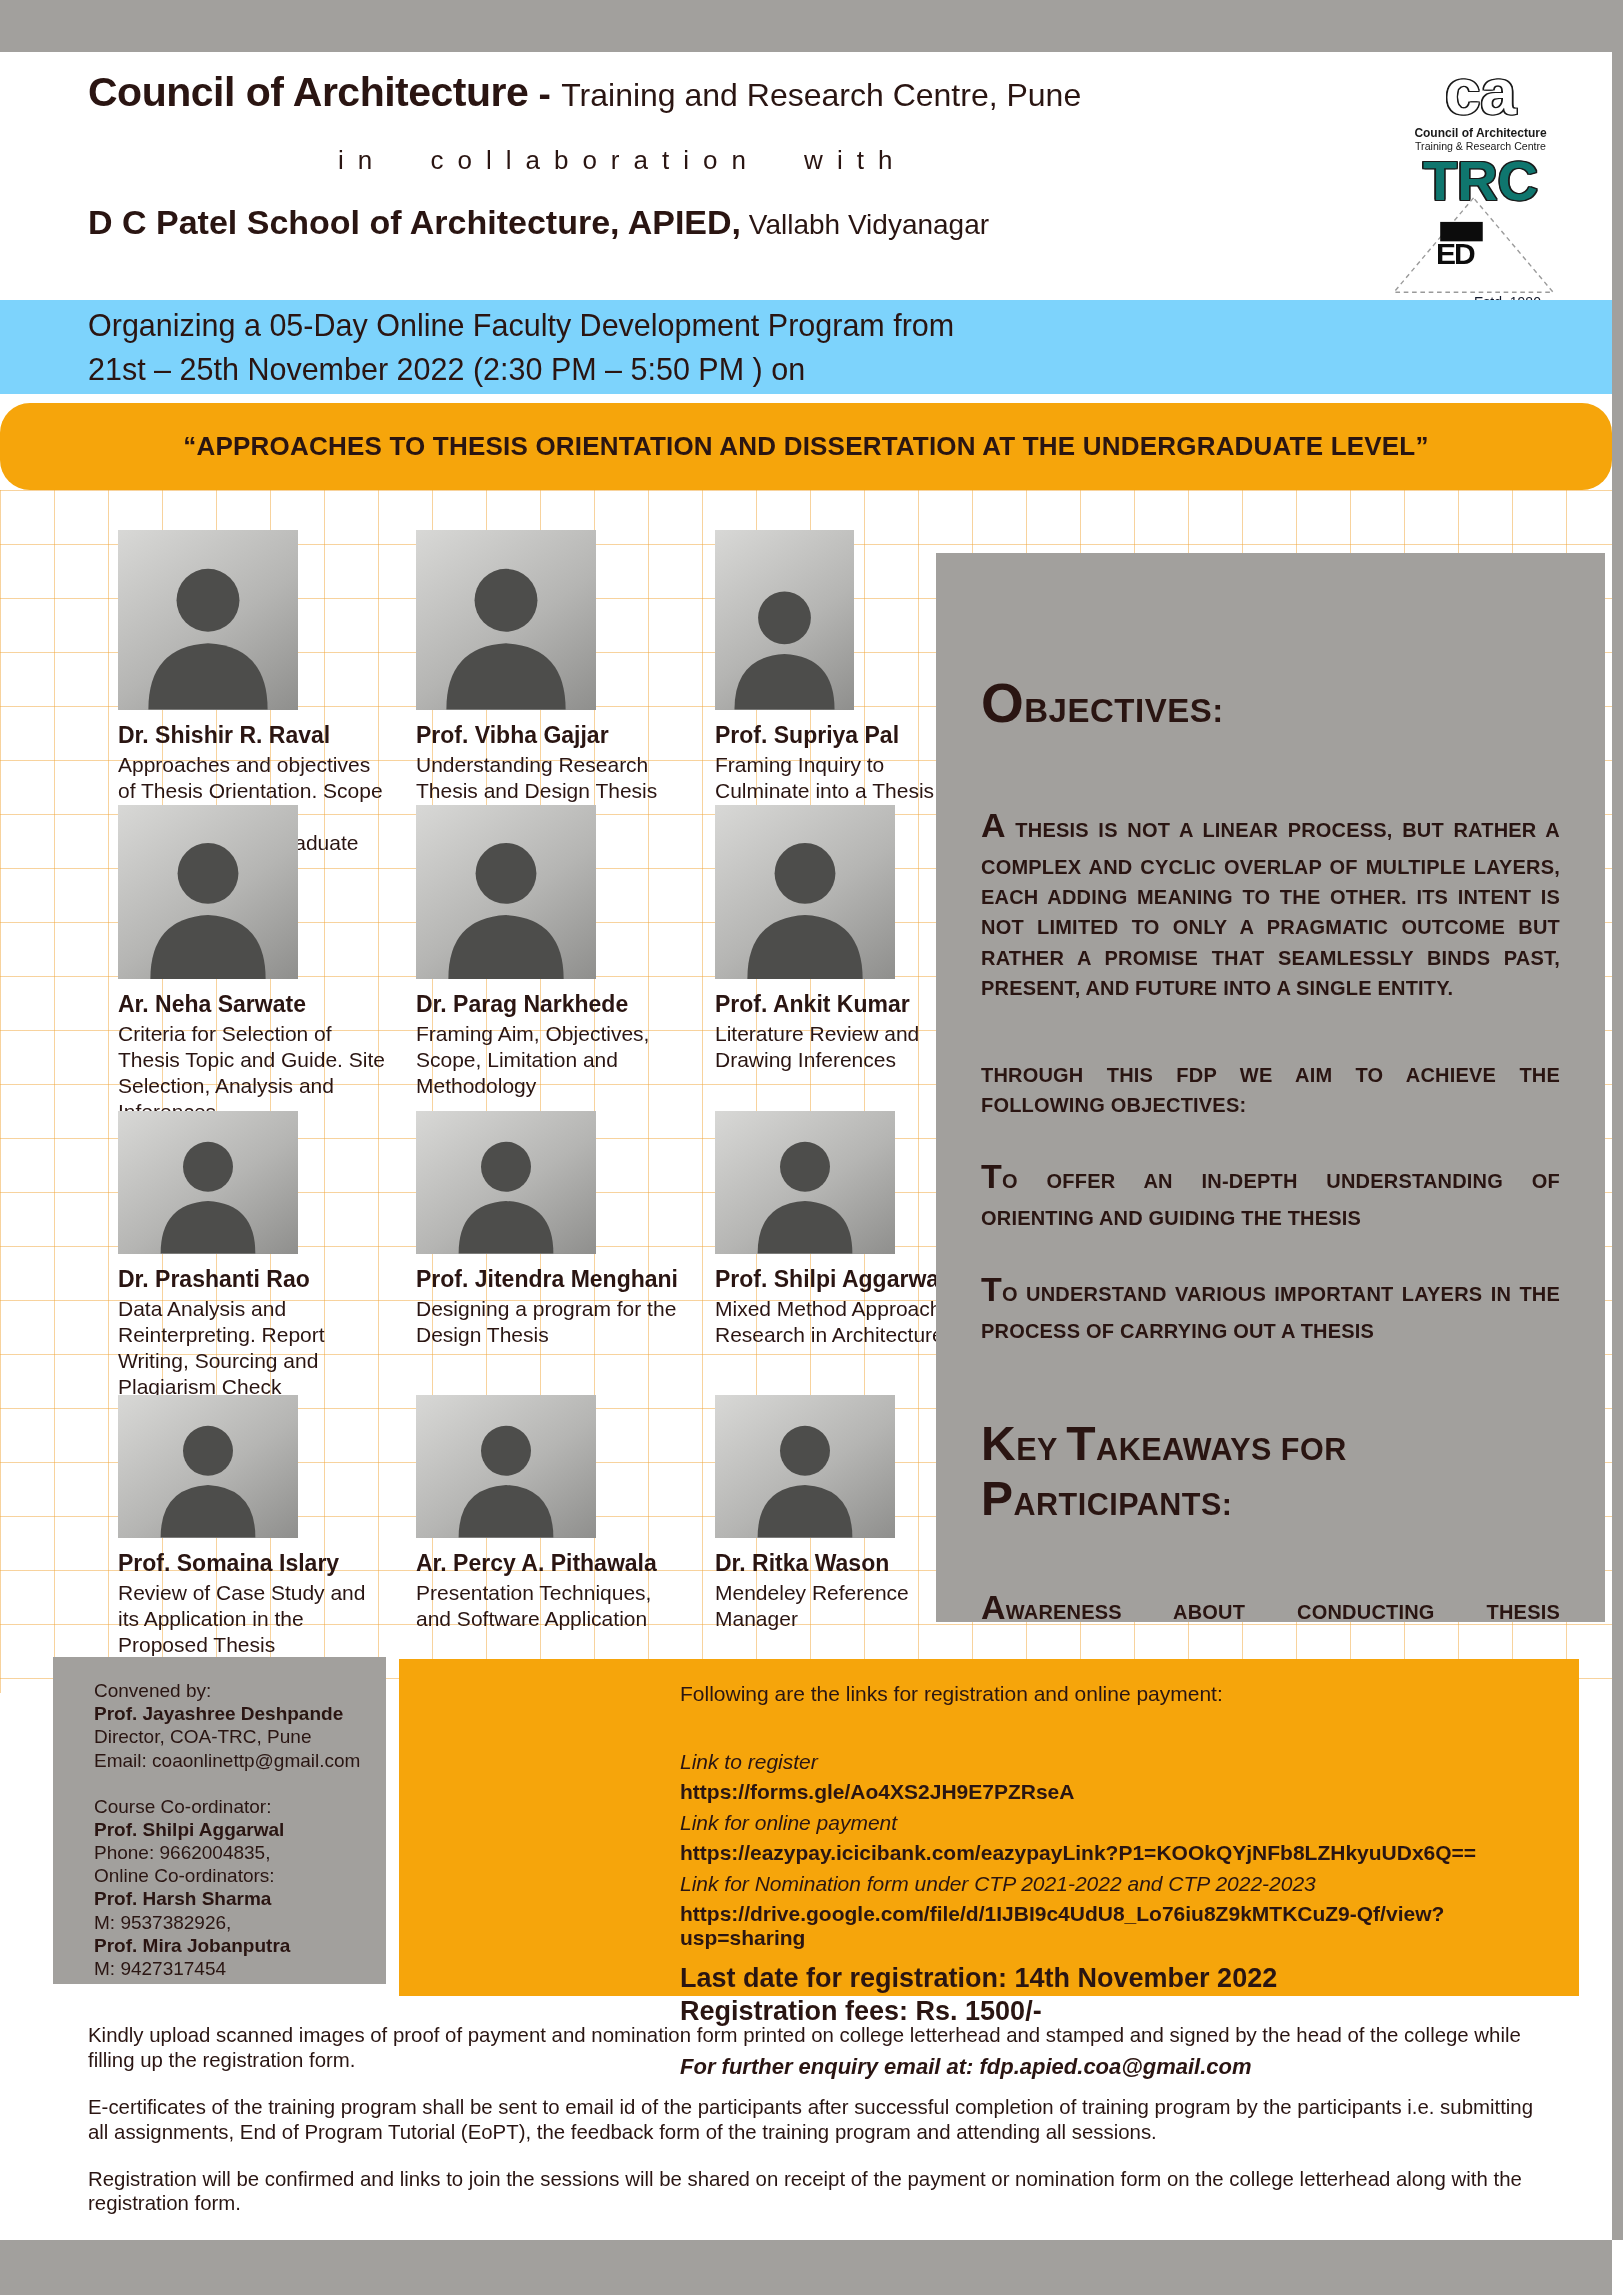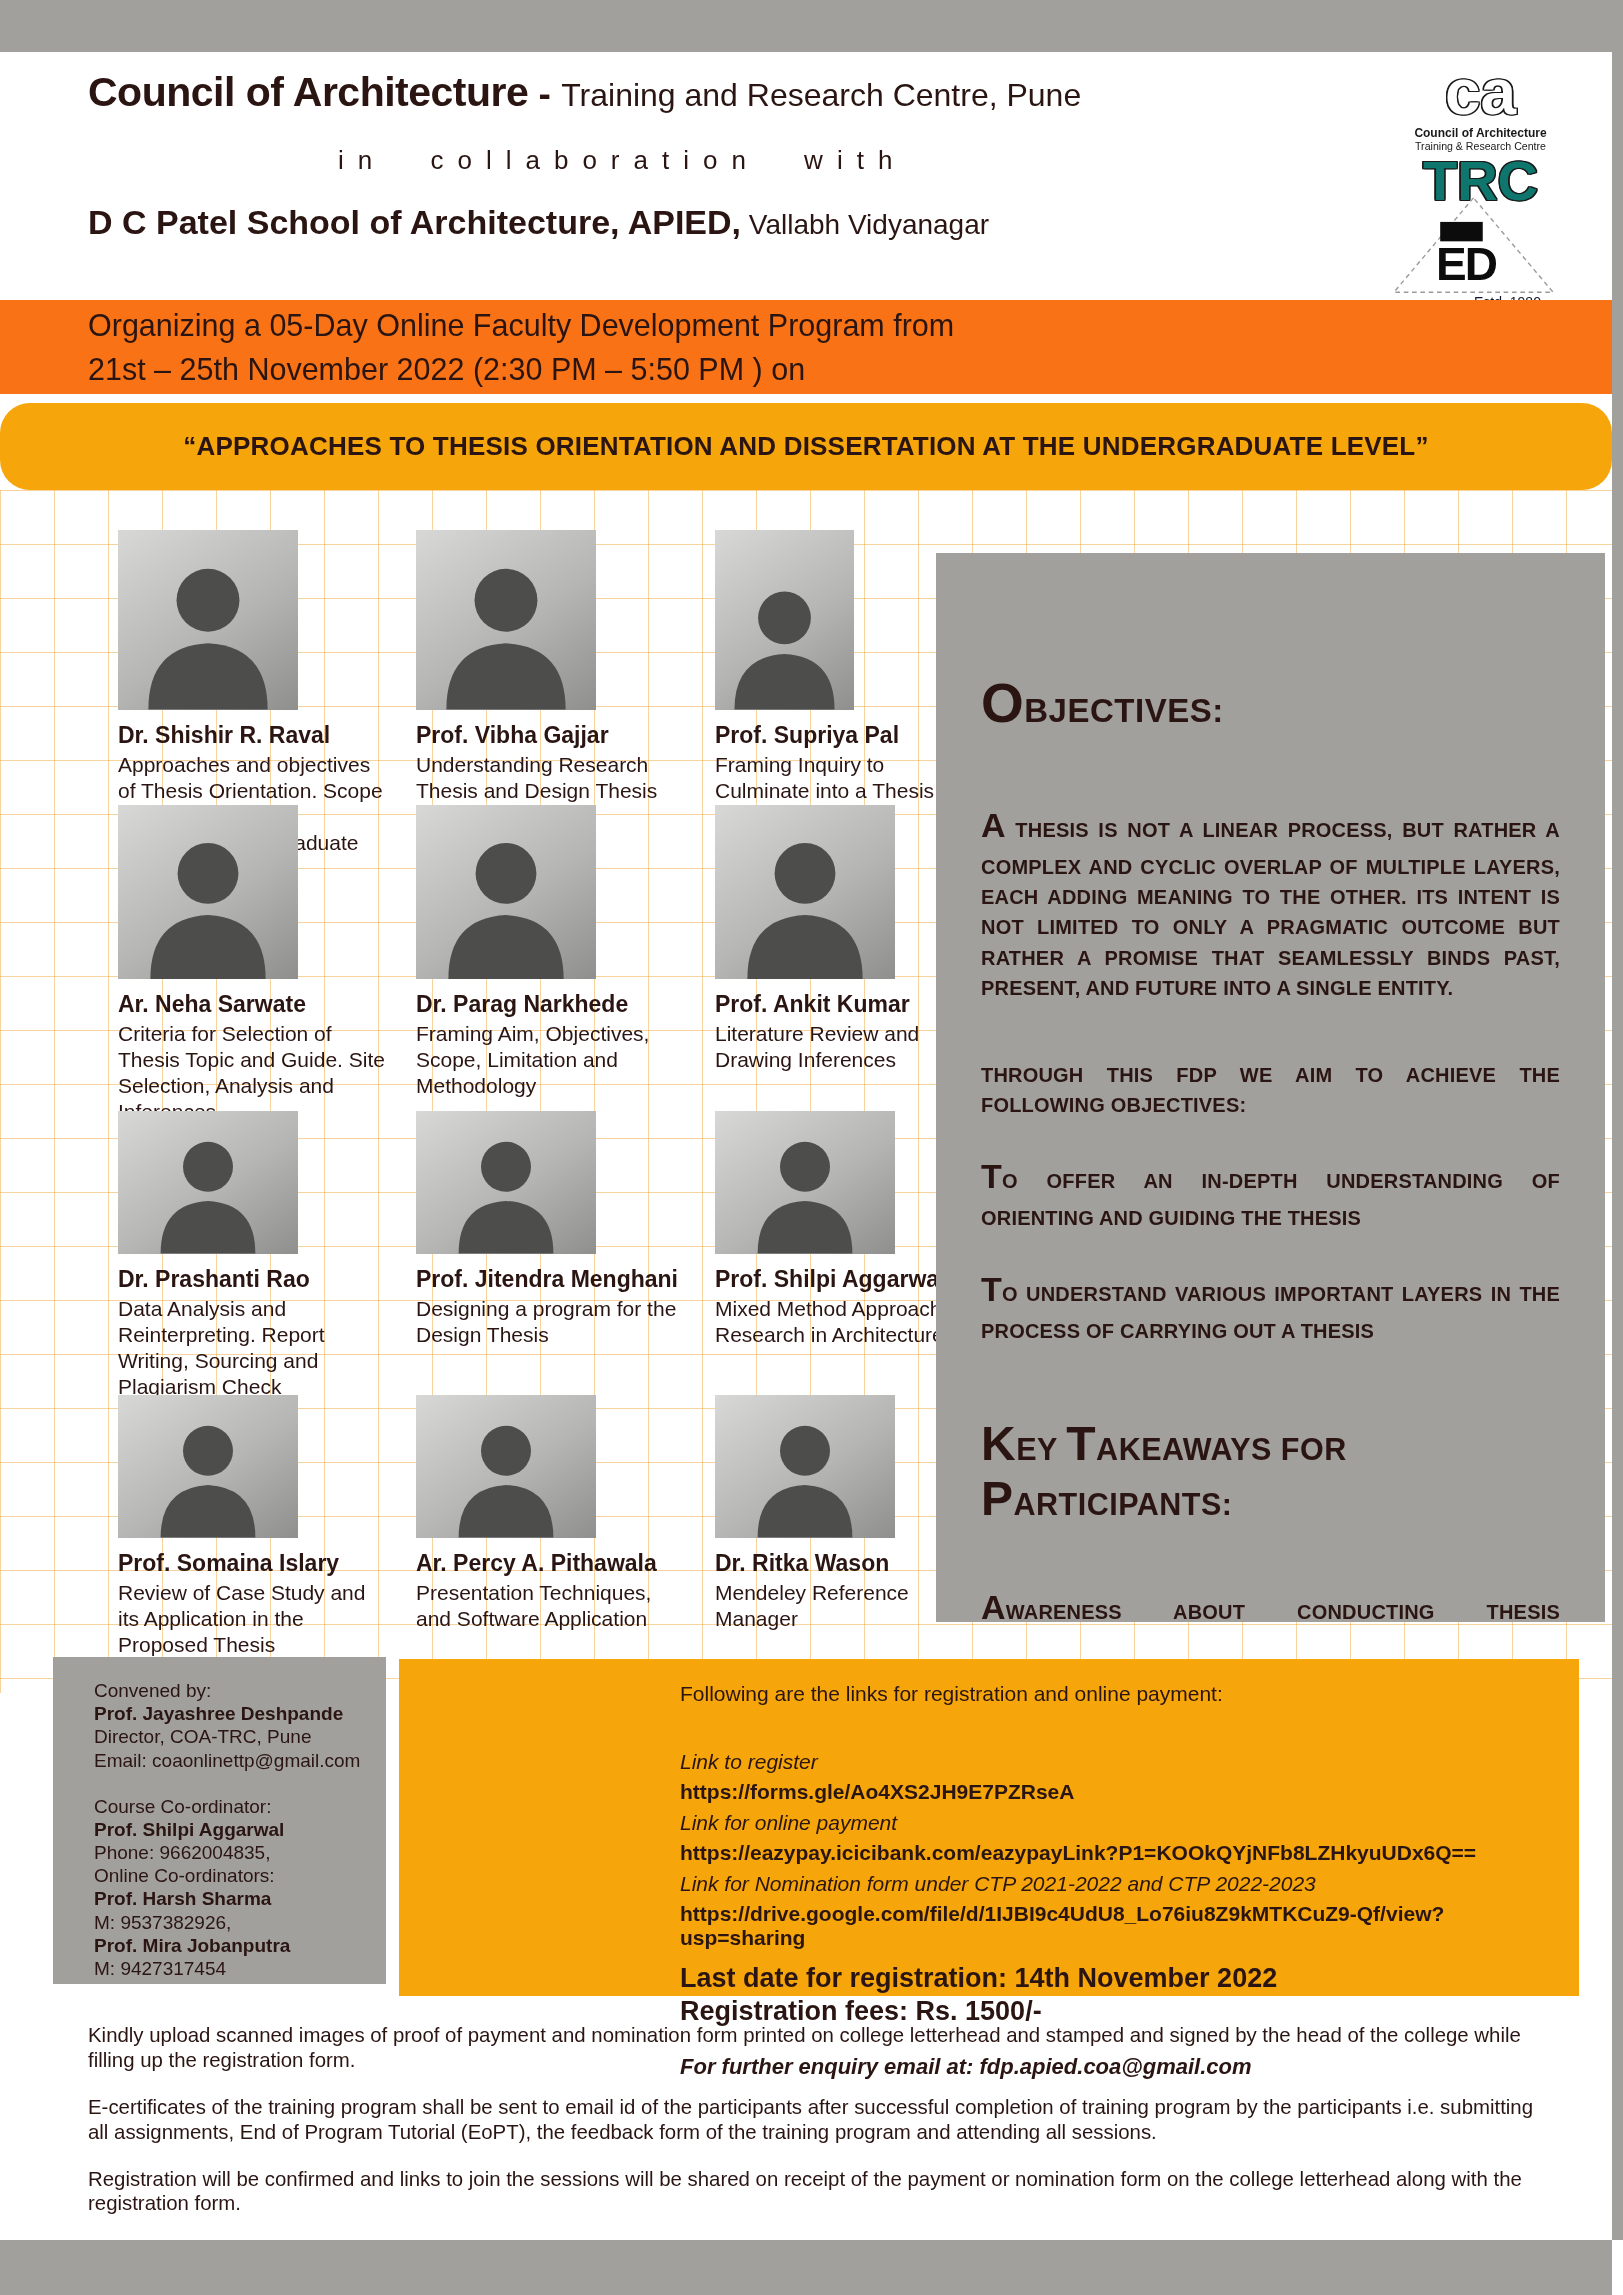--- a/index.html
+++ b/index.html
@@ -26,25 +26,25 @@
   
   .logo-ca{position:absolute;left:1397px;top:65px;width:167px;text-align:center;color:#1a1a1a;}
   .ca-big{font-size:64px;font-weight:bold;line-height:.85;color:#fff;
     text-shadow:-1.4px -1.4px 0 #1a1a1a,1.4px -1.4px 0 #1a1a1a,-1.4px 1.4px 0 #1a1a1a,1.4px 1.4px 0 #1a1a1a,0 -1.4px 0 #1a1a1a,0 1.4px 0 #1a1a1a,-1.4px 0 0 #1a1a1a,1.4px 0 0 #1a1a1a;}
   .ca-s1{margin-top:6.5px;font-size:12px;font-weight:bold;}
   .ca-s2{font-size:10.6px;}
   .trc-big{margin-top:0.9px;font-size:56px;font-weight:bold;line-height:1;color:#0f766e;
     text-shadow:-1.4px -1.4px 0 #1a1a1a,1.4px -1.4px 0 #1a1a1a,-1.4px 1.4px 0 #1a1a1a,1.4px 1.4px 0 #1a1a1a,0 -1.4px 0 #1a1a1a,0 1.4px 0 #1a1a1a,-1.4px 0 0 #1a1a1a,1.4px 0 0 #1a1a1a;}
   .logo-ed{position:absolute;left:1381px;top:194px;width:185px;height:109px;}
   .logo-ed svg{position:absolute;left:0;top:0;}
-  .ed-letters{position:absolute;left:55px;top:43px;font-size:46px;font-weight:bold;color:#0c0c0c;letter-spacing:-1.9px;}
+  .ed-letters{position:absolute;left:55px;top:43px;font-size:30px;font-weight:bold;color:#0c0c0c;letter-spacing:-1.9px;}
   .ed-estd{position:absolute;left:93px;top:100px;font-size:14px;color:#0f172a;}
 
   
-  .band-program{position:absolute;left:0;top:300px;width:1612px;height:94px;background:#f97316;
+  .band-program{position:absolute;left:0;top:300px;width:1612px;height:94px;background:#7dd3fc;
     padding-left:88px;box-sizing:border-box;display:flex;flex-direction:column;justify-content:center;}
   .band-program div{font-size:30.5px;line-height:1.45;color:#2A1512;}
   .band-theme{position:absolute;left:0;top:403px;width:1612px;height:87px;background:#F6A50B;
     display:flex;align-items:center;justify-content:center;border-radius:30px;}
   .band-theme div{font-size:26px;font-weight:bold;color:#2A1512;letter-spacing:0.2px;}
 
   
   .gridbg{position:absolute;left:0;top:490px;width:1612px;height:1203px;
     background-image:
       repeating-linear-gradient(to right, rgba(240,167,60,.5) 0 1.4px, transparent 1.4px 54px),

